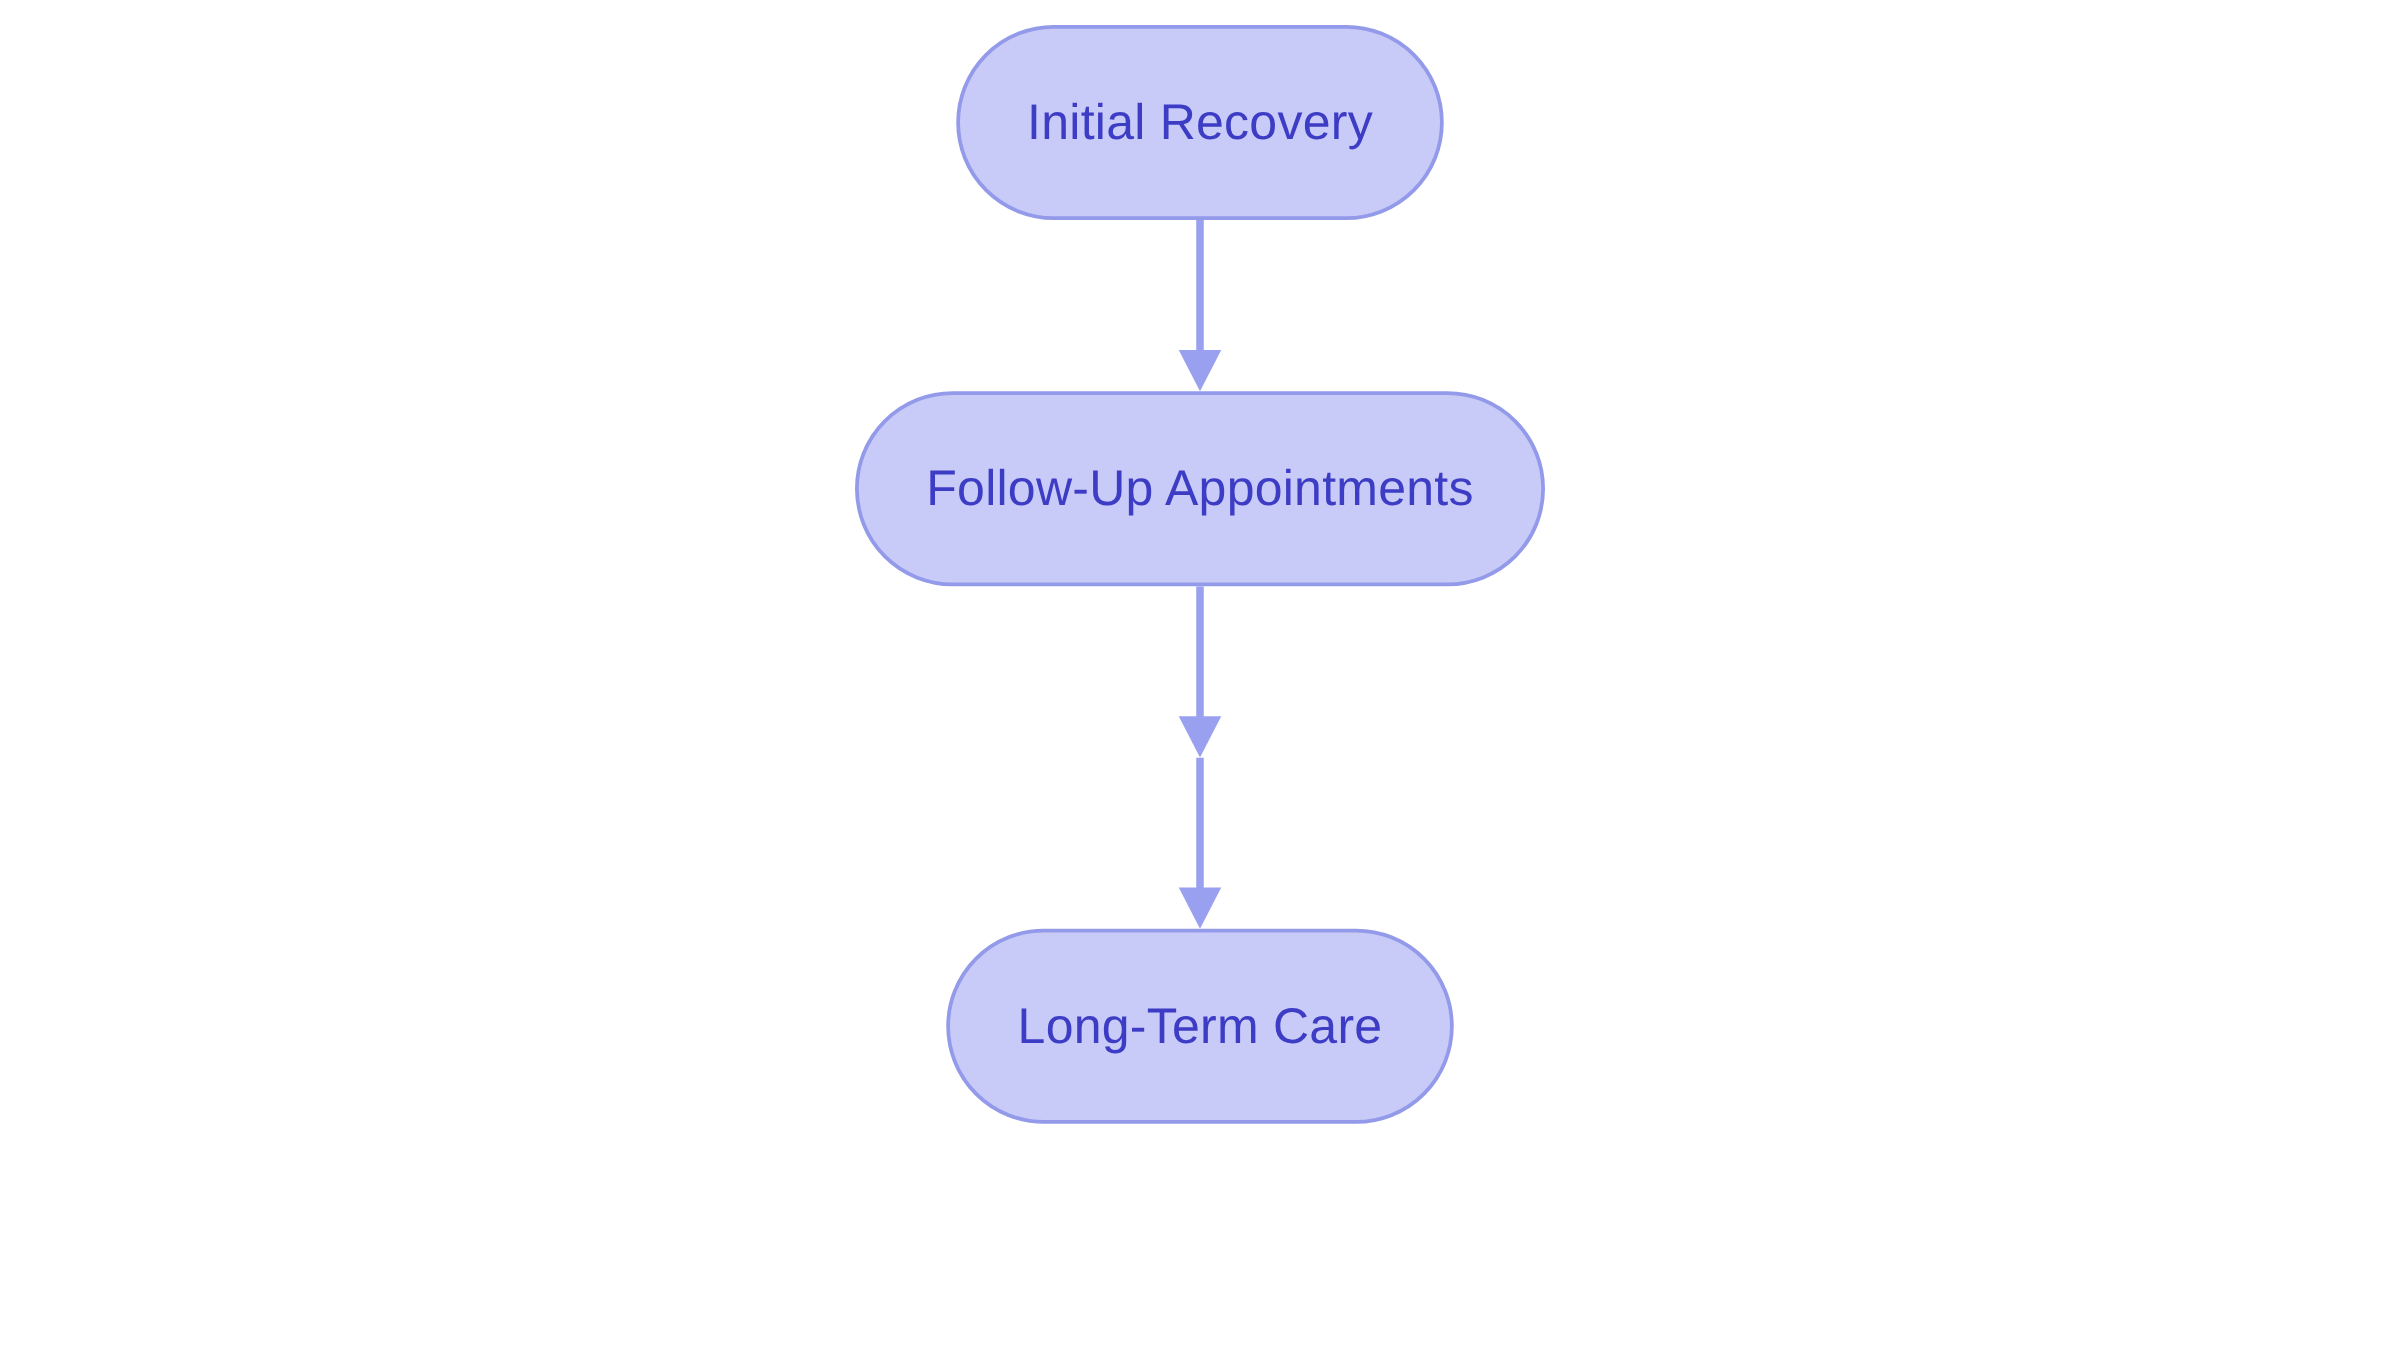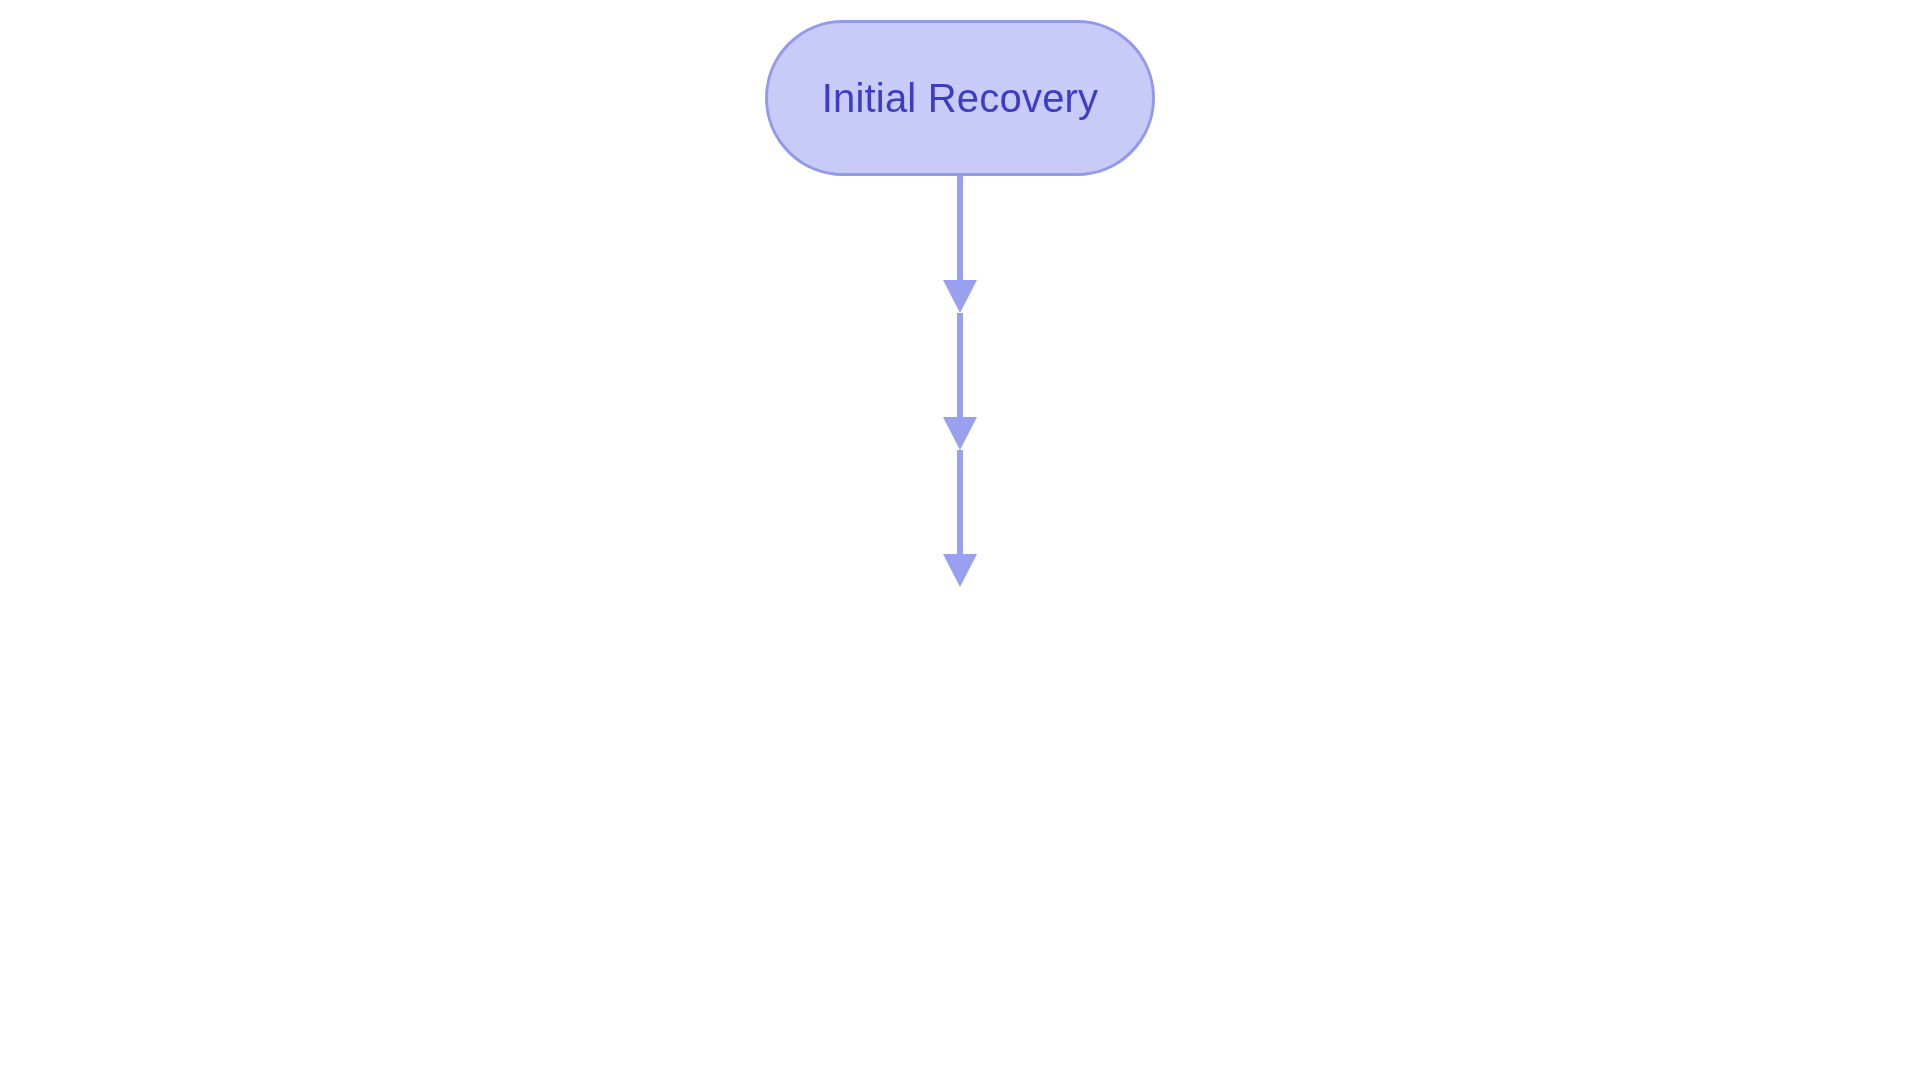--- a/index.html
+++ b/index.html
@@ -54,26 +54,32 @@
 
   <div class="node">
     <span>Initial Recovery</span>
   </div>
 
   <svg class="edge" viewBox="0 0 40 137">
     <rect x="17" y="0" width="6" height="108" fill="#99a0ef"></rect>
     <polygon points="3,104 37,104 20,137" fill="#99a0ef"></polygon>
   </svg>
 
+  <div class="node">
+    <span>Follow-Up Appointments</span>
+  </div>
 
   <svg class="edge" viewBox="0 0 40 137">
     <rect x="17" y="0" width="6" height="108" fill="#99a0ef"></rect>
     <polygon points="3,104 37,104 20,137" fill="#99a0ef"></polygon>
   </svg>
 
 
   <svg class="edge" viewBox="0 0 40 137">
     <rect x="17" y="0" width="6" height="108" fill="#99a0ef"></rect>
     <polygon points="3,104 37,104 20,137" fill="#99a0ef"></polygon>
   </svg>
 
+  <div class="node">
+    <span>Long-Term Care</span>
+  </div>
 
 </div>
 
 </body></html>

